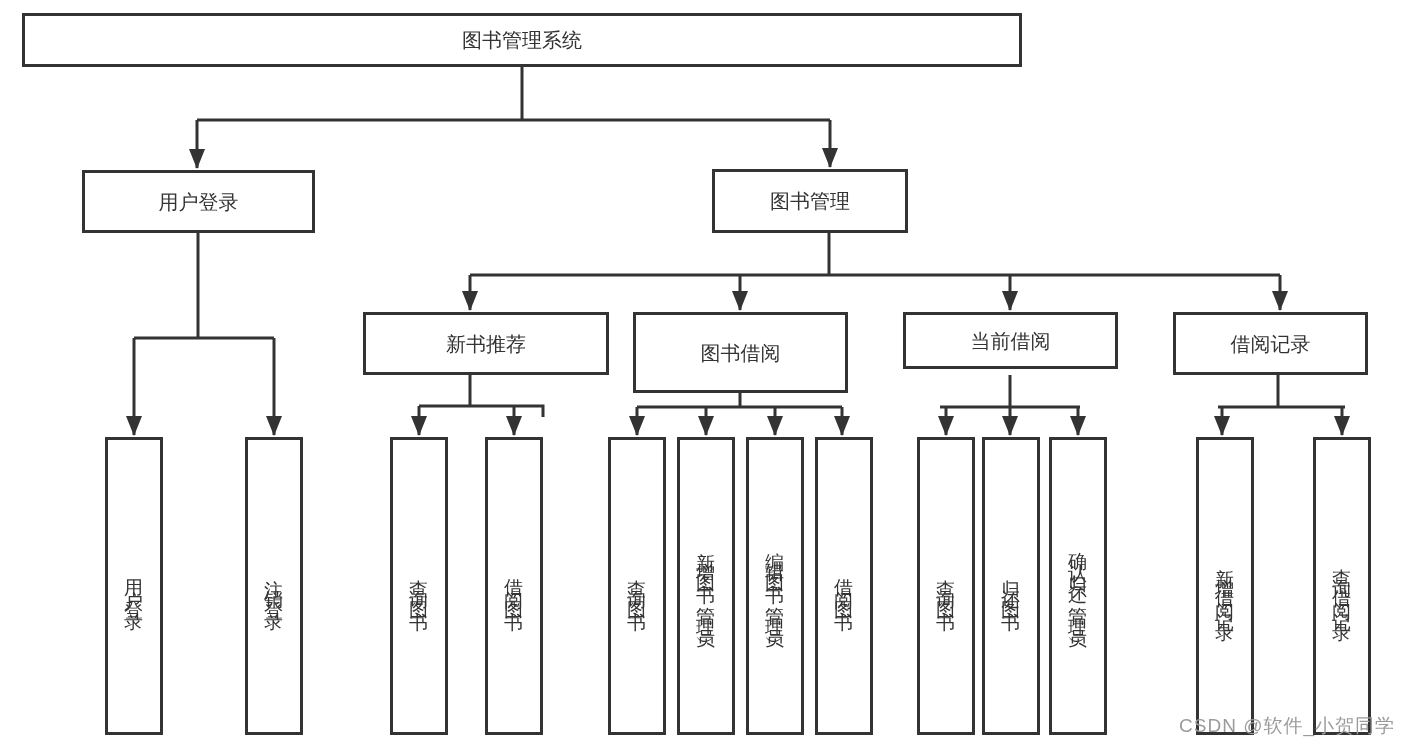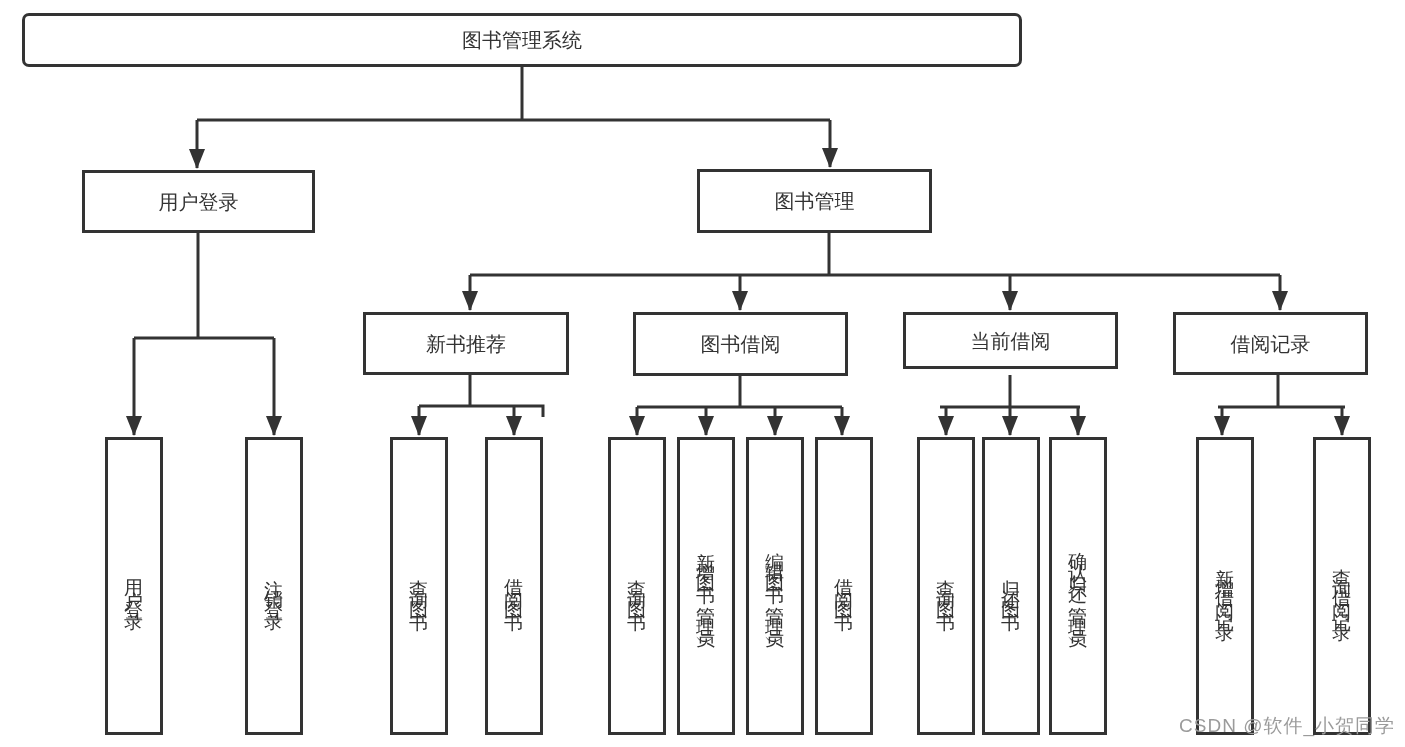--- a/index.html
+++ b/index.html
@@ -90,35 +90,35 @@
     </g>
 
     <g>
       <path class="wire" d="M1278,375 V407"></path>
       <path class="wire" d="M1218,407 H1345"></path>
       <path class="wire" d="M1222,407 V435" marker-end="url(#arw)"></path>
       <path class="wire" d="M1342,407 V435" marker-end="url(#arw)"></path>
     </g>
   </svg>
 
-  <div class="node" style="left:22px;top:13px;width:1000px;height:54px;border-radius:7px;">
+  <div class="node" style="left:22px;top:13px;width:1000px;height:54px;">
     <span class="h-label">图书管理系统</span>
   </div>
 
   <div class="node" style="left:82px;top:170px;width:233px;height:63px;">
     <span class="h-label">用户登录</span>
   </div>
-  <div class="node" style="left:697px;top:169px;width:235px;height:64px;">
+  <div class="node" style="left:712px;top:169px;width:196px;height:64px;">
     <span class="h-label">图书管理</span>
   </div>
 
-  <div class="node" style="left:363px;top:312px;width:206px;height:63px;">
+  <div class="node" style="left:363px;top:312px;width:246px;height:63px;">
     <span class="h-label">新书推荐</span>
   </div>
-  <div class="node" style="left:633px;top:312px;width:215px;height:64px;">
+  <div class="node" style="left:633px;top:312px;width:215px;height:81px;">
     <span class="h-label">图书借阅</span>
   </div>
   <div class="node" style="left:903px;top:312px;width:215px;height:57px;">
     <span class="h-label">当前借阅</span>
   </div>
   <div class="node" style="left:1173px;top:312px;width:195px;height:63px;">
     <span class="h-label">借阅记录</span>
   </div>
 
   <div class="node" style="left:105px;top:437px;width:58px;height:298px;">

